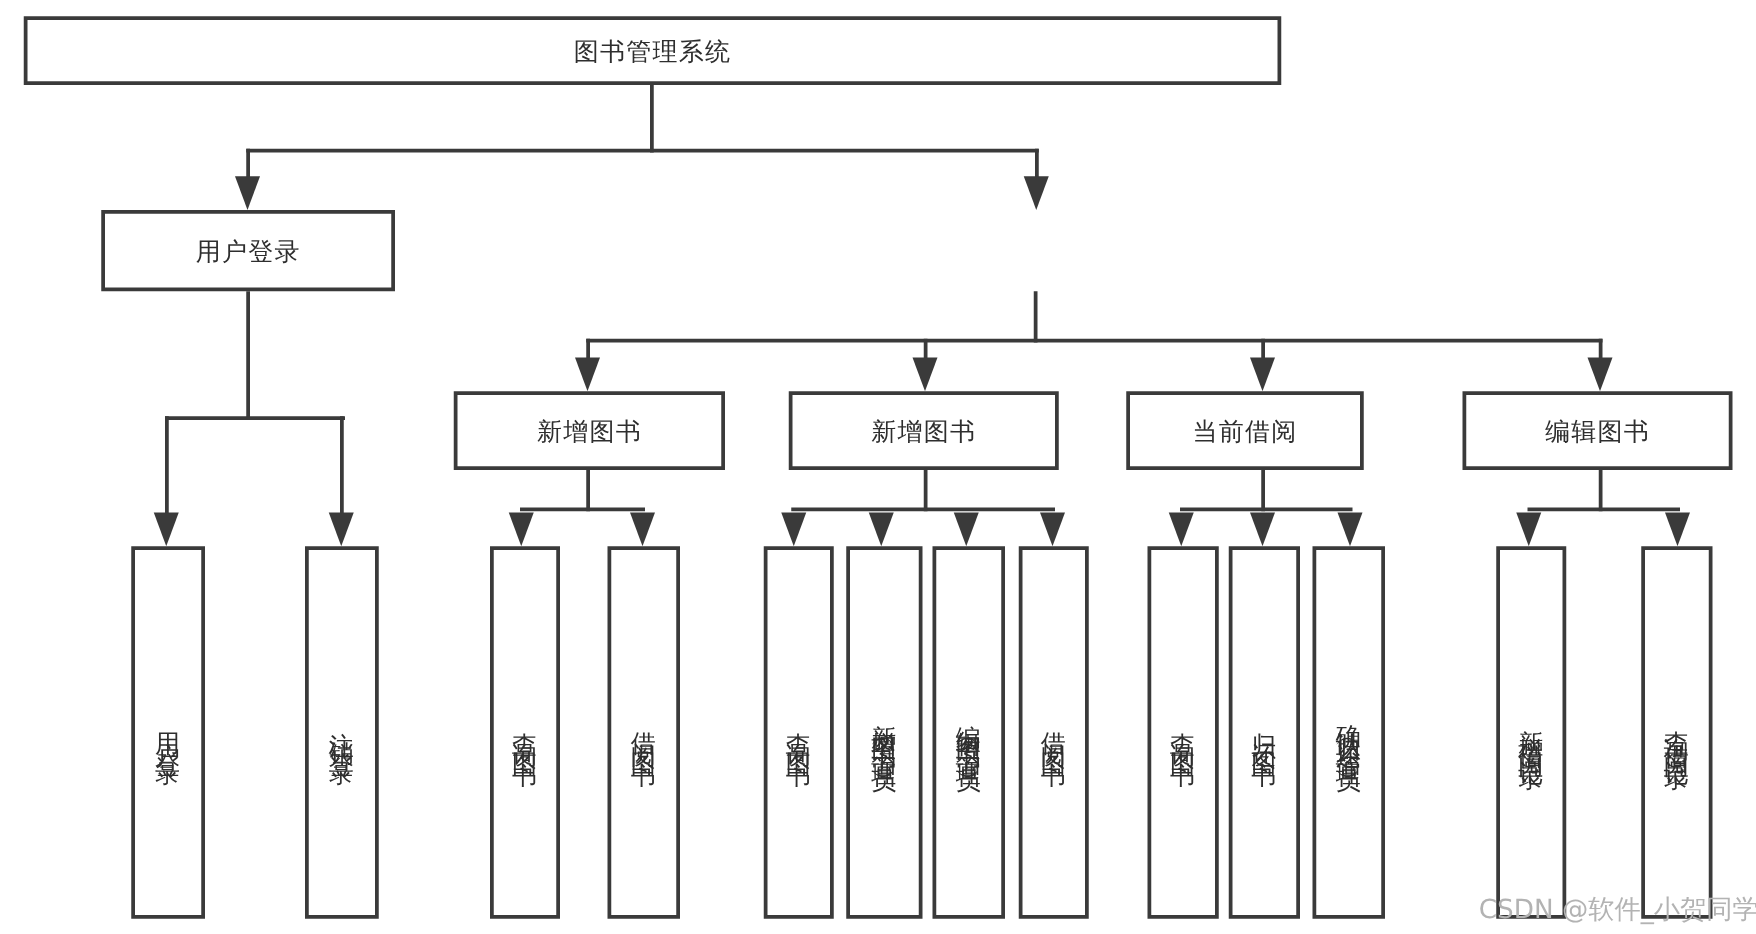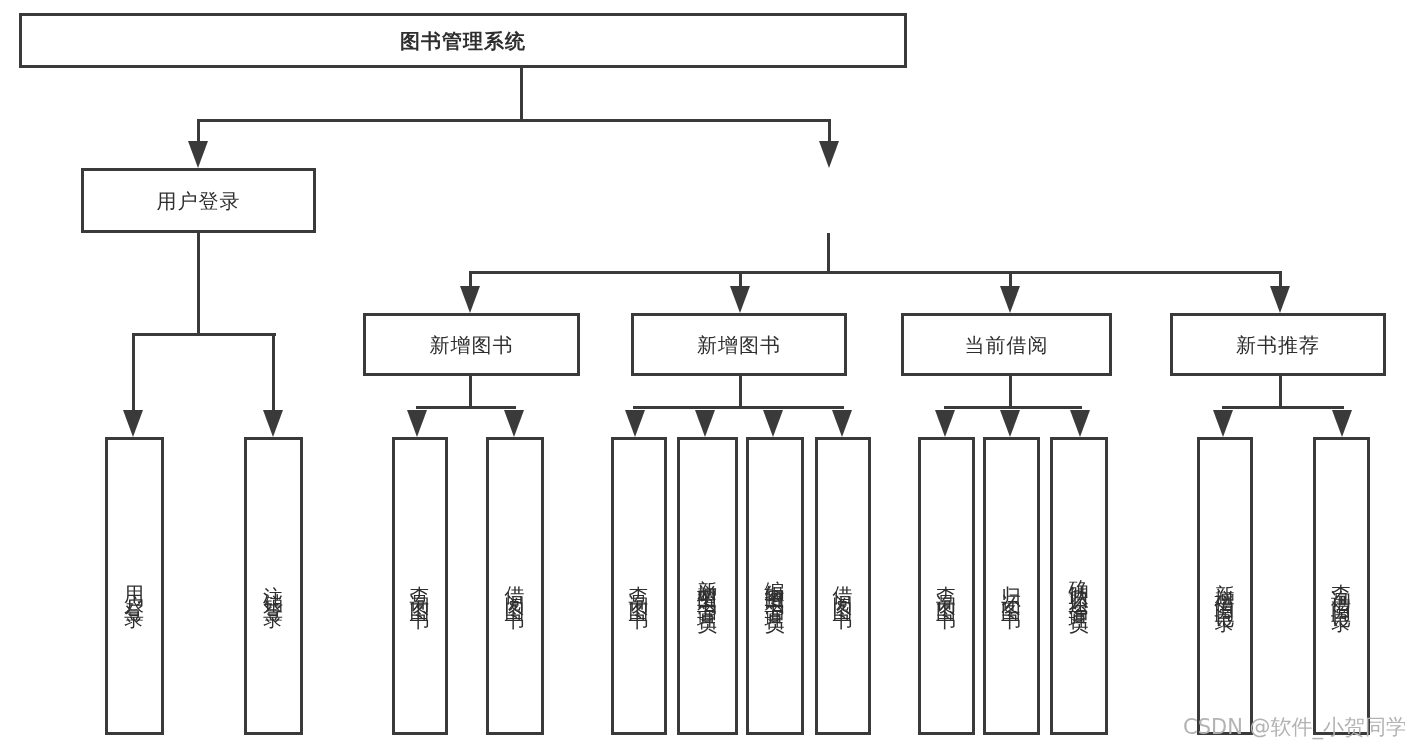--- a/index.html
+++ b/index.html
@@ -58,21 +58,21 @@
     color: var(--wm);
     white-space: nowrap;
     z-index: 5;
   }
 </style>
 </head>
 <body>
 
 <div id="canvas">
 
-  <div class="box" style="left:19px; top:13px; width:888px; height:55px;font-weight:bold;">图书管理系统</div>
+  <div class="box" style="left:19px; top:13px; width:1006px; height:55px;">图书管理系统</div>
 
   <div class="vline" style="left:520px; top:68px; height:54px;"></div>
   <div class="hline" style="left:197px; top:119px; width:634px;"></div>
   <div class="vline" style="left:197px; top:119px; height:25px;"></div>
   <div class="arrow" style="left:188px; top:141px;"></div>
   <div class="vline" style="left:828px; top:119px; height:25px;"></div>
   <div class="arrow" style="left:819px; top:141px;"></div>
 
   <div class="box" style="left:81px; top:168px; width:235px; height:65px;">用户登录</div>
 
@@ -89,22 +89,22 @@
   <div class="arrow" style="left:460px; top:286px;"></div>
   <div class="vline" style="left:739px; top:271px; height:18px;"></div>
   <div class="arrow" style="left:730px; top:286px;"></div>
   <div class="vline" style="left:1009px; top:271px; height:18px;"></div>
   <div class="arrow" style="left:1000px; top:286px;"></div>
   <div class="vline" style="left:1279px; top:271px; height:18px;"></div>
   <div class="arrow" style="left:1270px; top:286px;"></div>
 
   <div class="box" style="left:363px; top:313px; width:217px; height:63px;">新增图书</div>
   <div class="box" style="left:631px; top:313px; width:216px; height:63px;">新增图书</div>
-  <div class="box" style="left:901px; top:313px; width:211px; height:63px;">当前借阅</div>
-  <div class="box" style="left:1170px; top:313px; width:216px; height:63px;">新书推荐</div>
+  <div class="box" style="left:901px; top:313px; width:190px; height:63px;">当前借阅</div>
+  <div class="box" style="left:1170px; top:313px; width:216px; height:63px;">编辑图书</div>
 
   <div class="vline" style="left:469px; top:376px; height:33px;"></div>
   <div class="hline" style="left:416px; top:406px; width:100px;"></div>
   <div class="arrow" style="left:407px; top:410px;"></div>
   <div class="arrow" style="left:504px; top:410px;"></div>
 
   <div class="vline" style="left:739px; top:376px; height:33px;"></div>
   <div class="hline" style="left:633px; top:406px; width:211px;"></div>
   <div class="arrow" style="left:625px; top:410px;"></div>
   <div class="arrow" style="left:695px; top:410px;"></div>

